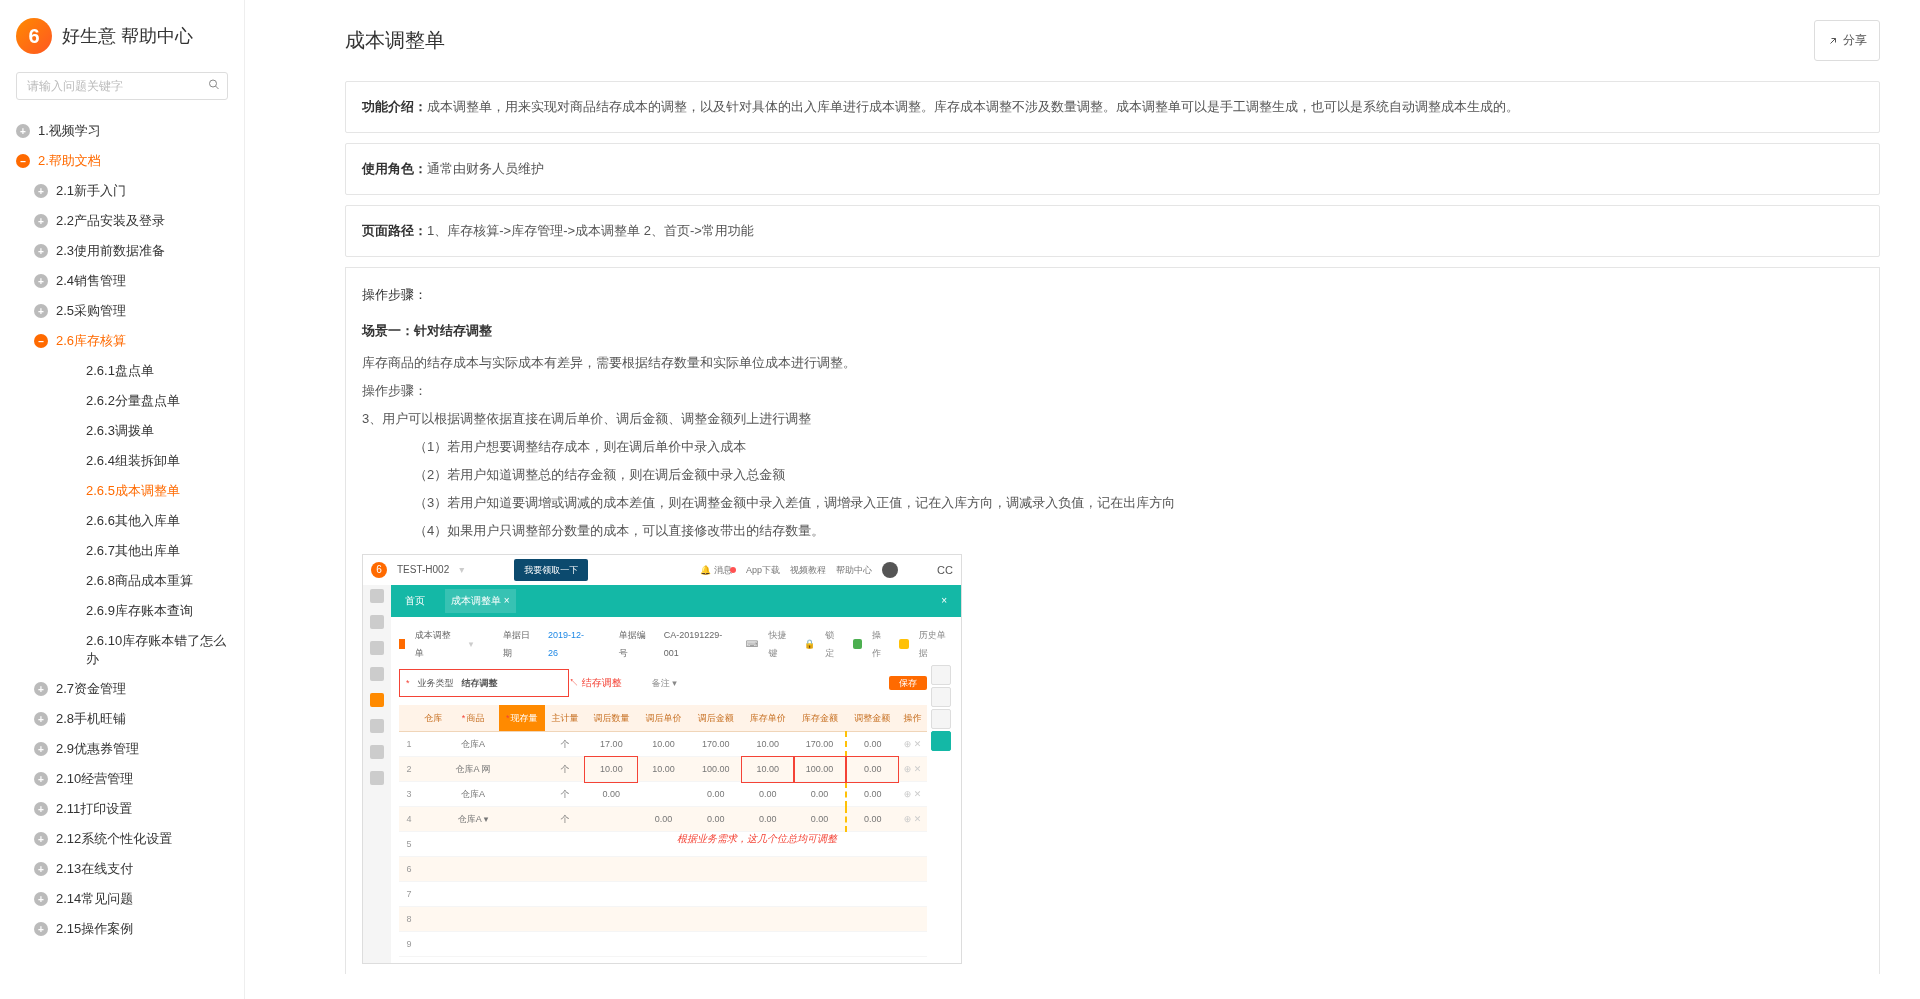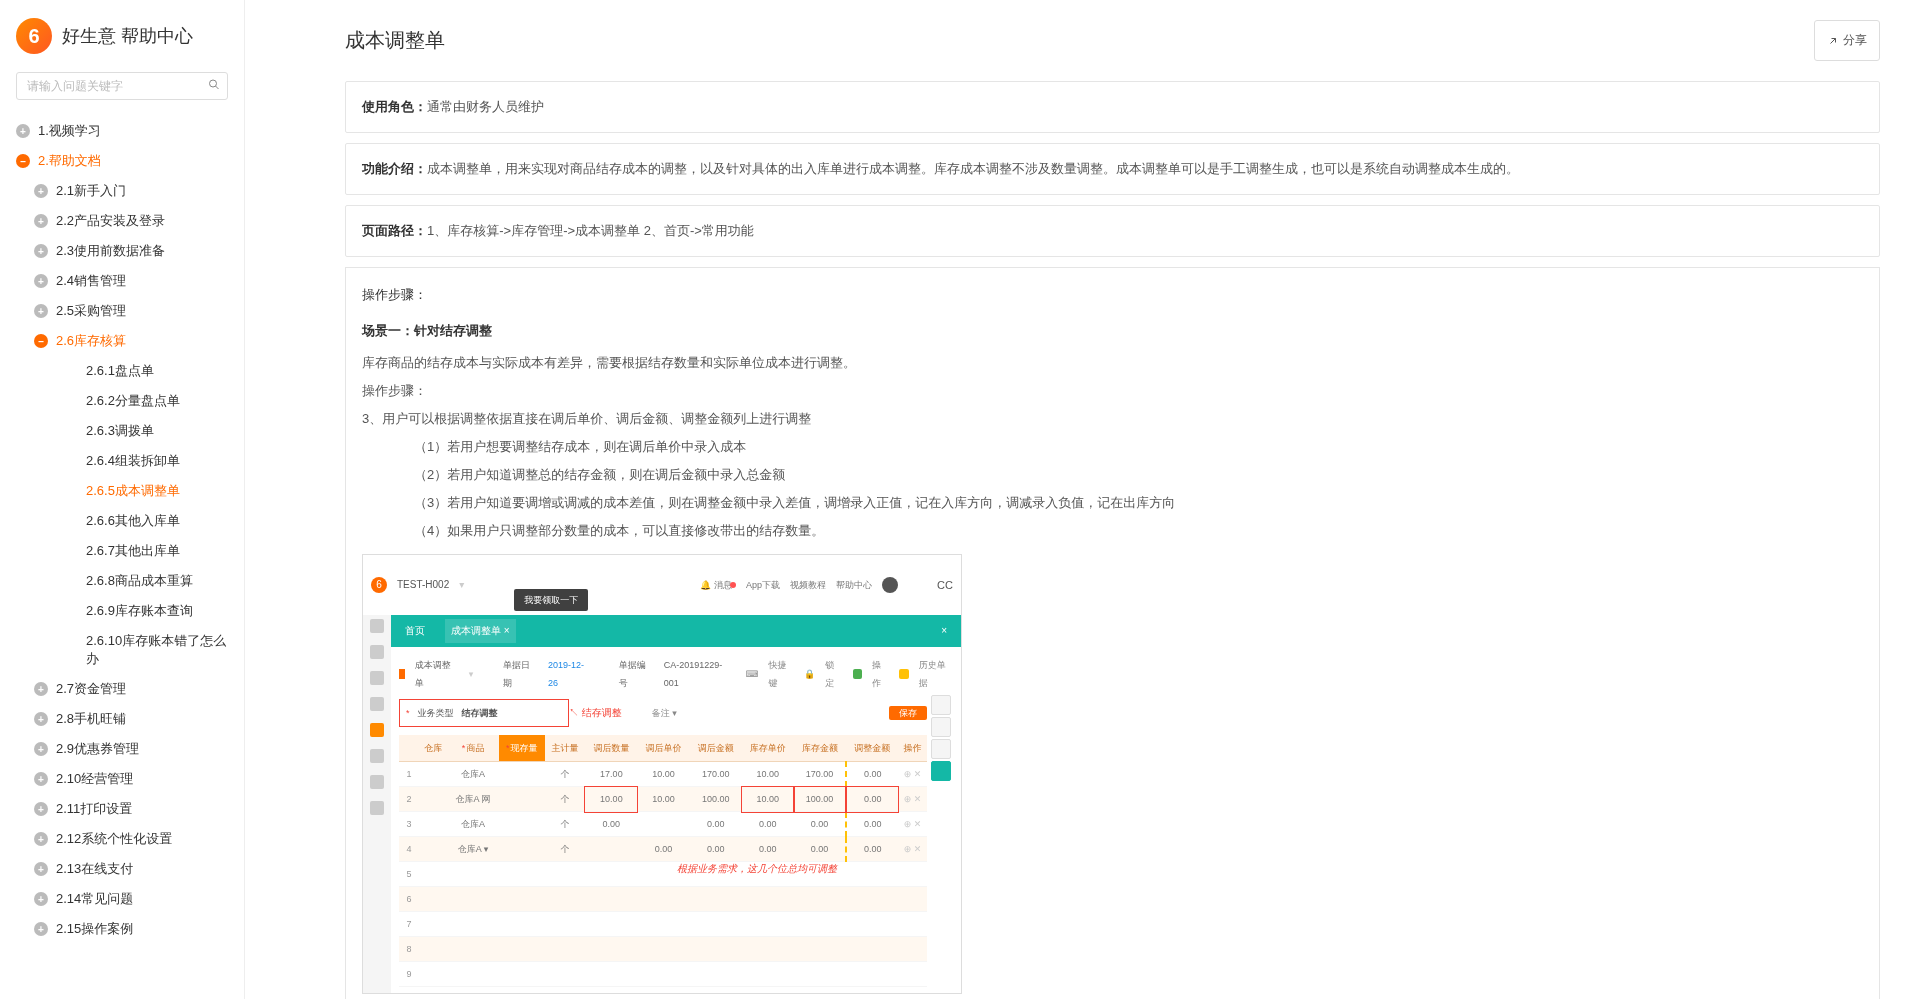--- a/index.html
+++ b/index.html
@@ -38,21 +38,21 @@
 .content-block .scene { font-weight: bold; color: #333; margin: 10px 0 6px; }
 .content-block p { margin: 2px 0; }
 .content-block .indent1 { padding-left: 52px; }
 .screenshot { margin-top: 10px; width: 600px; }
 
 
 .shot-outer { border: 1px solid #ddd; font-size: 10px; color: #555; background: #fff; }
 .shot-top { display: flex; align-items: center; padding: 4px 8px; gap: 10px; }
 .shot-top .mini-logo { width: 16px; height: 16px; border-radius: 50%; background: #ff6a00; color:#fff; display:flex; align-items:center; justify-content:center; font-size:10px; }
 .shot-top .spacer { flex: 1; }
-.shot-top .btn-orange { background: #404040; color: #fff; padding: 2px 10px; border-radius: 2px; font-size: 9px; margin-top: 30px; }
+.shot-top .btn-orange { background: #0c4a6e; color: #fff; padding: 2px 10px; border-radius: 2px; font-size: 9px; }
 .shot-top .tag { color: #777; font-size: 9px; }
 .shot-top .dot { width:6px; height:6px; border-radius:50%; background:#ff5252; display:inline-block; margin-left:-2px; margin-top:-8px;}
 .shot-top .avatar { width:16px; height:16px; border-radius:50%; background:#555; }
 .shot-top .user { font-size:11px; color:#555;margin-left:29px; }
 .shot-body { display: flex; }
 .shot-side { width: 28px; background: #f5f5f5; display: flex; flex-direction: column; align-items: center; padding-top: 4px; gap: 12px; }
 .shot-side .sicon { width: 14px; height: 14px; background: #ccc; border-radius: 2px; }
 .shot-side .sicon.active { background: #ff8a00; }
 .shot-main { flex: 1; }
 .shot-tabs { background: #14b8a6; color: #fff; padding: 4px 8px; display: flex; gap: 14px; font-size: 10px; align-items: center; }
@@ -216,24 +216,24 @@
       <h1 class="page-title">成本调整单</h1>
       <button class="share-btn">
         <svg width="12" height="12" viewBox="0 0 24 24" fill="none" stroke="currentColor" stroke-width="2">
             <path d="M7 17L17 7M17 7H9M17 7v8"></path>
           </svg>
         <span>分享</span>
       </button>
     </div>
 
     <div class="info-box">
+      <span class="label">功能介绍：</span><span>成本调整单，用来实现对商品结存成本的调整，以及针对具体的出入库单进行成本调整。库存成本调整不涉及数量调整。成本调整单可以是手工调整生成，也可以是系统自动调整成本生成的。</span>
+    </div>
+    <div class="info-box">
       <span class="label">使用角色：</span><span>通常由财务人员维护</span>
-    </div>
-    <div class="info-box">
-      <span class="label">功能介绍：</span><span>成本调整单，用来实现对商品结存成本的调整，以及针对具体的出入库单进行成本调整。库存成本调整不涉及数量调整。成本调整单可以是手工调整生成，也可以是系统自动调整成本生成的。</span>
     </div>
     <div class="info-box">
       <span class="label">页面路径：</span><span>1、库存核算-&gt;库存管理-&gt;成本调整单 2、首页-&gt;常用功能</span>
     </div>
 
     <div class="content-block">
       <p class="ptitle">操作步骤：</p>
       <p class="scene">场景一：针对结存调整</p>
       <p>库存商品的结存成本与实际成本有差异，需要根据结存数量和实际单位成本进行调整。</p>
       <p>操作步骤：</p>

